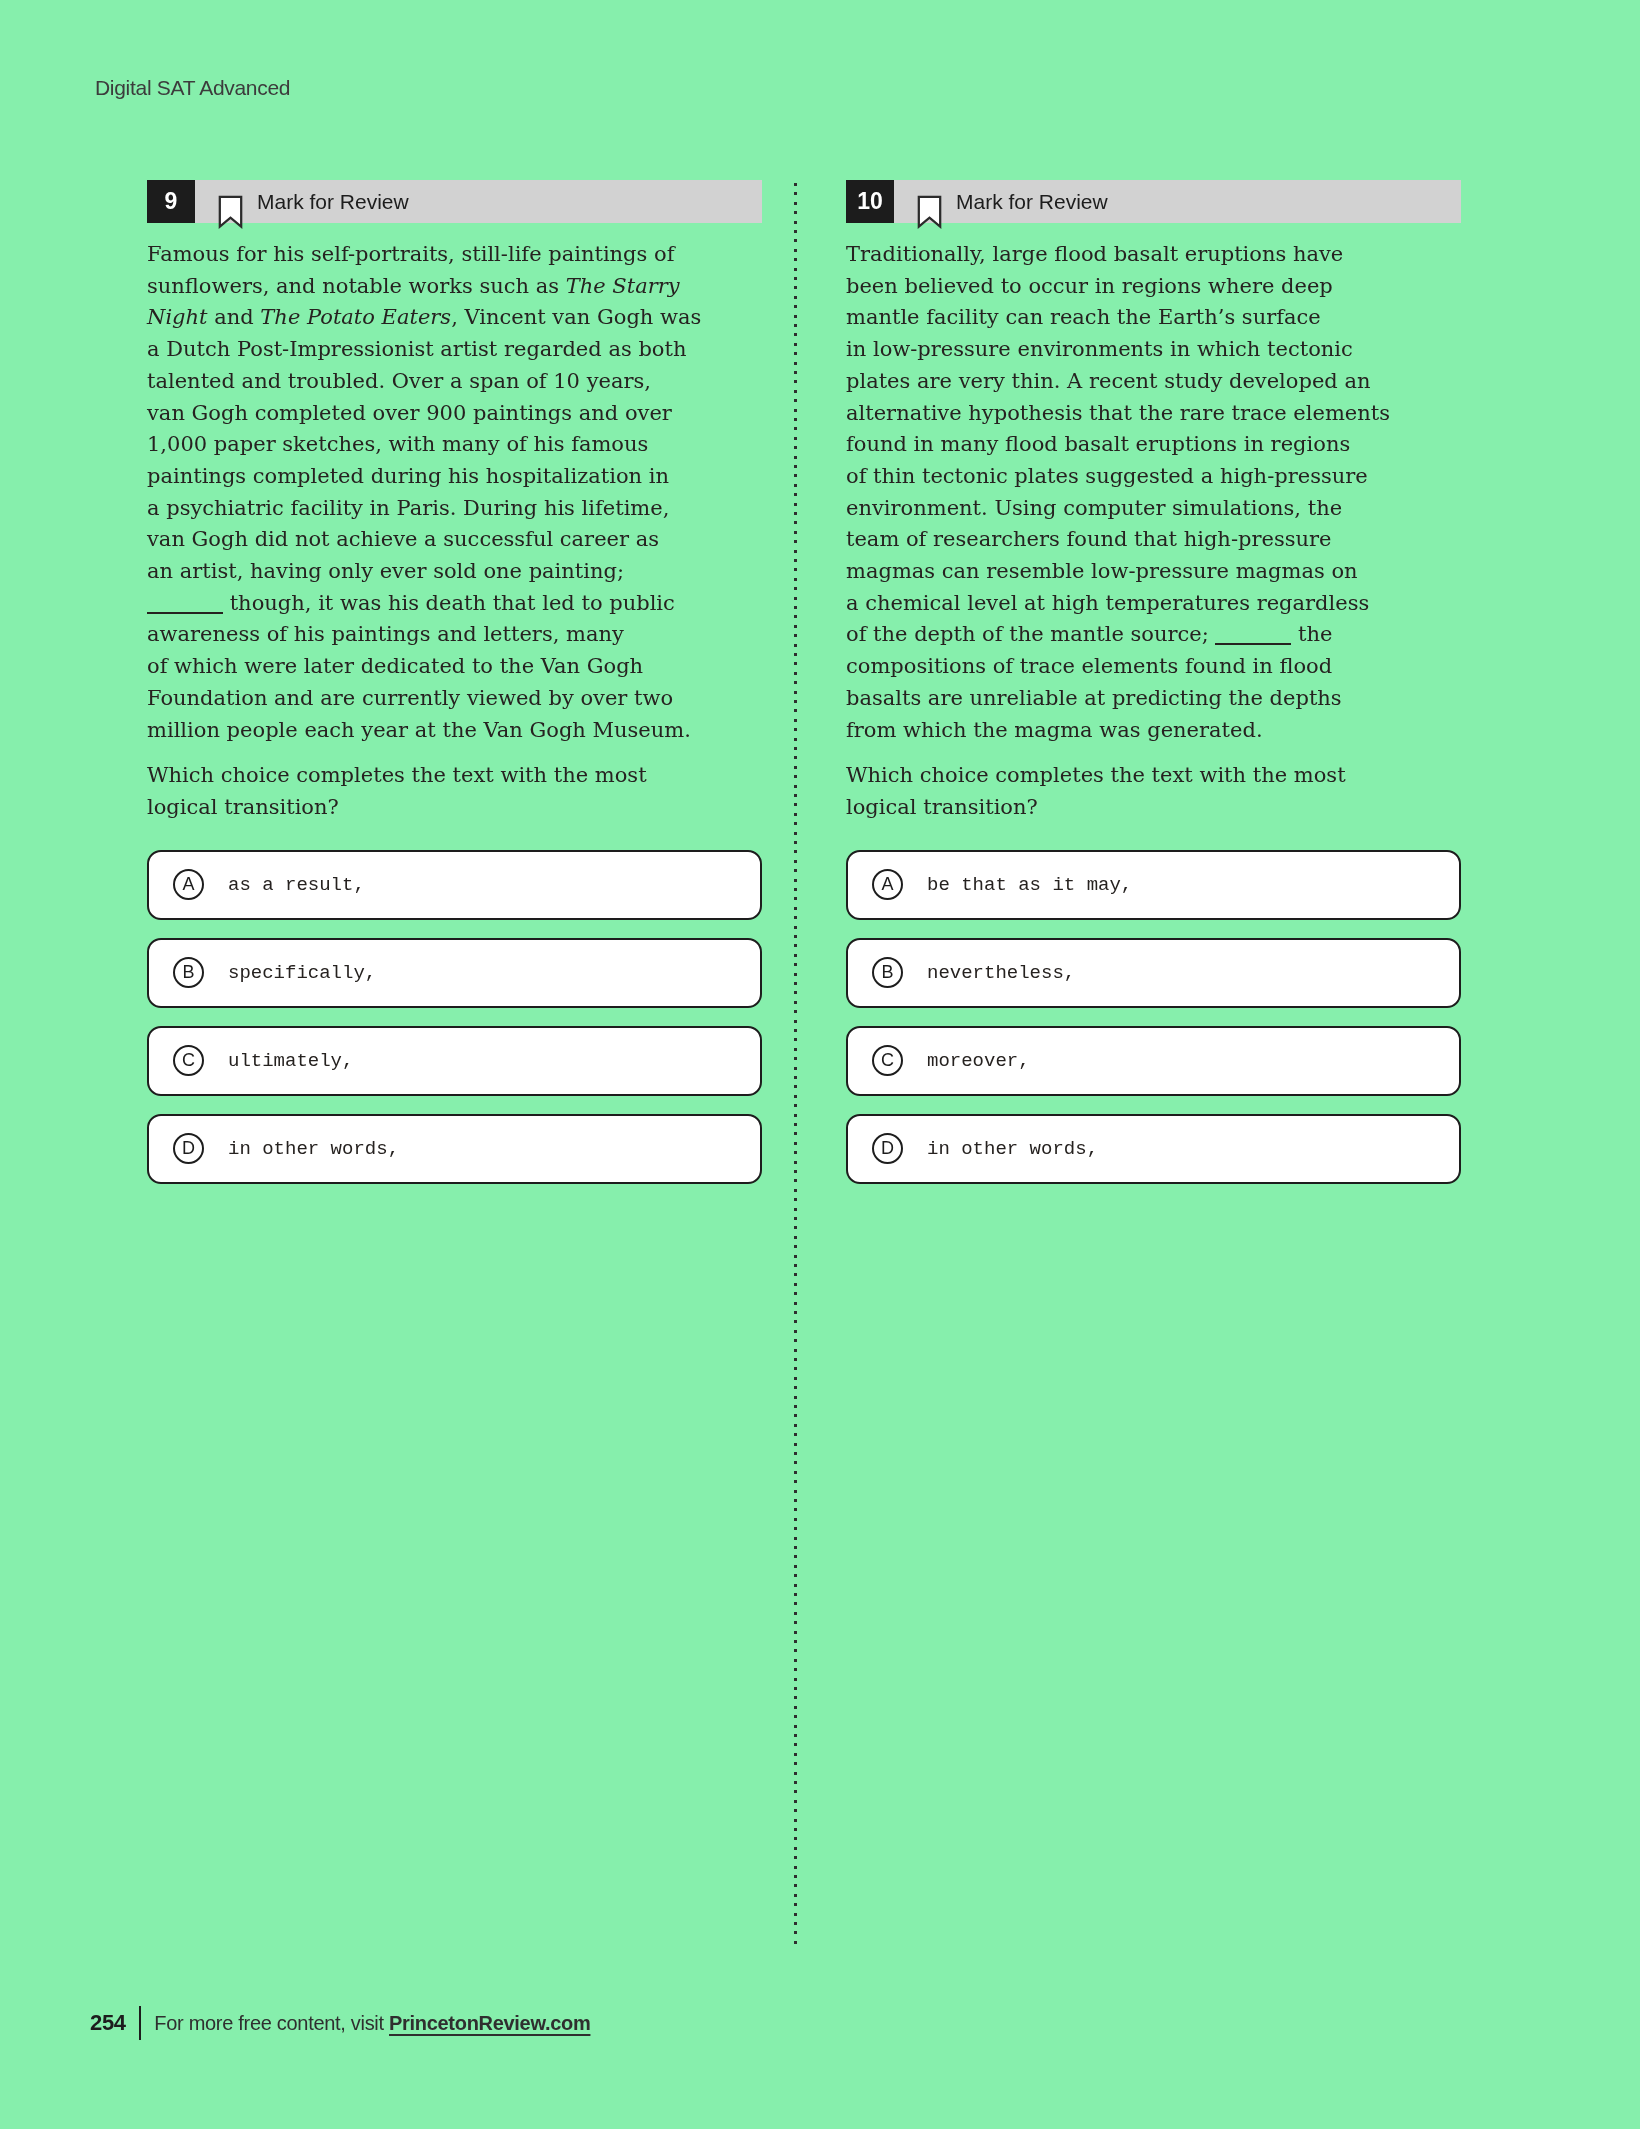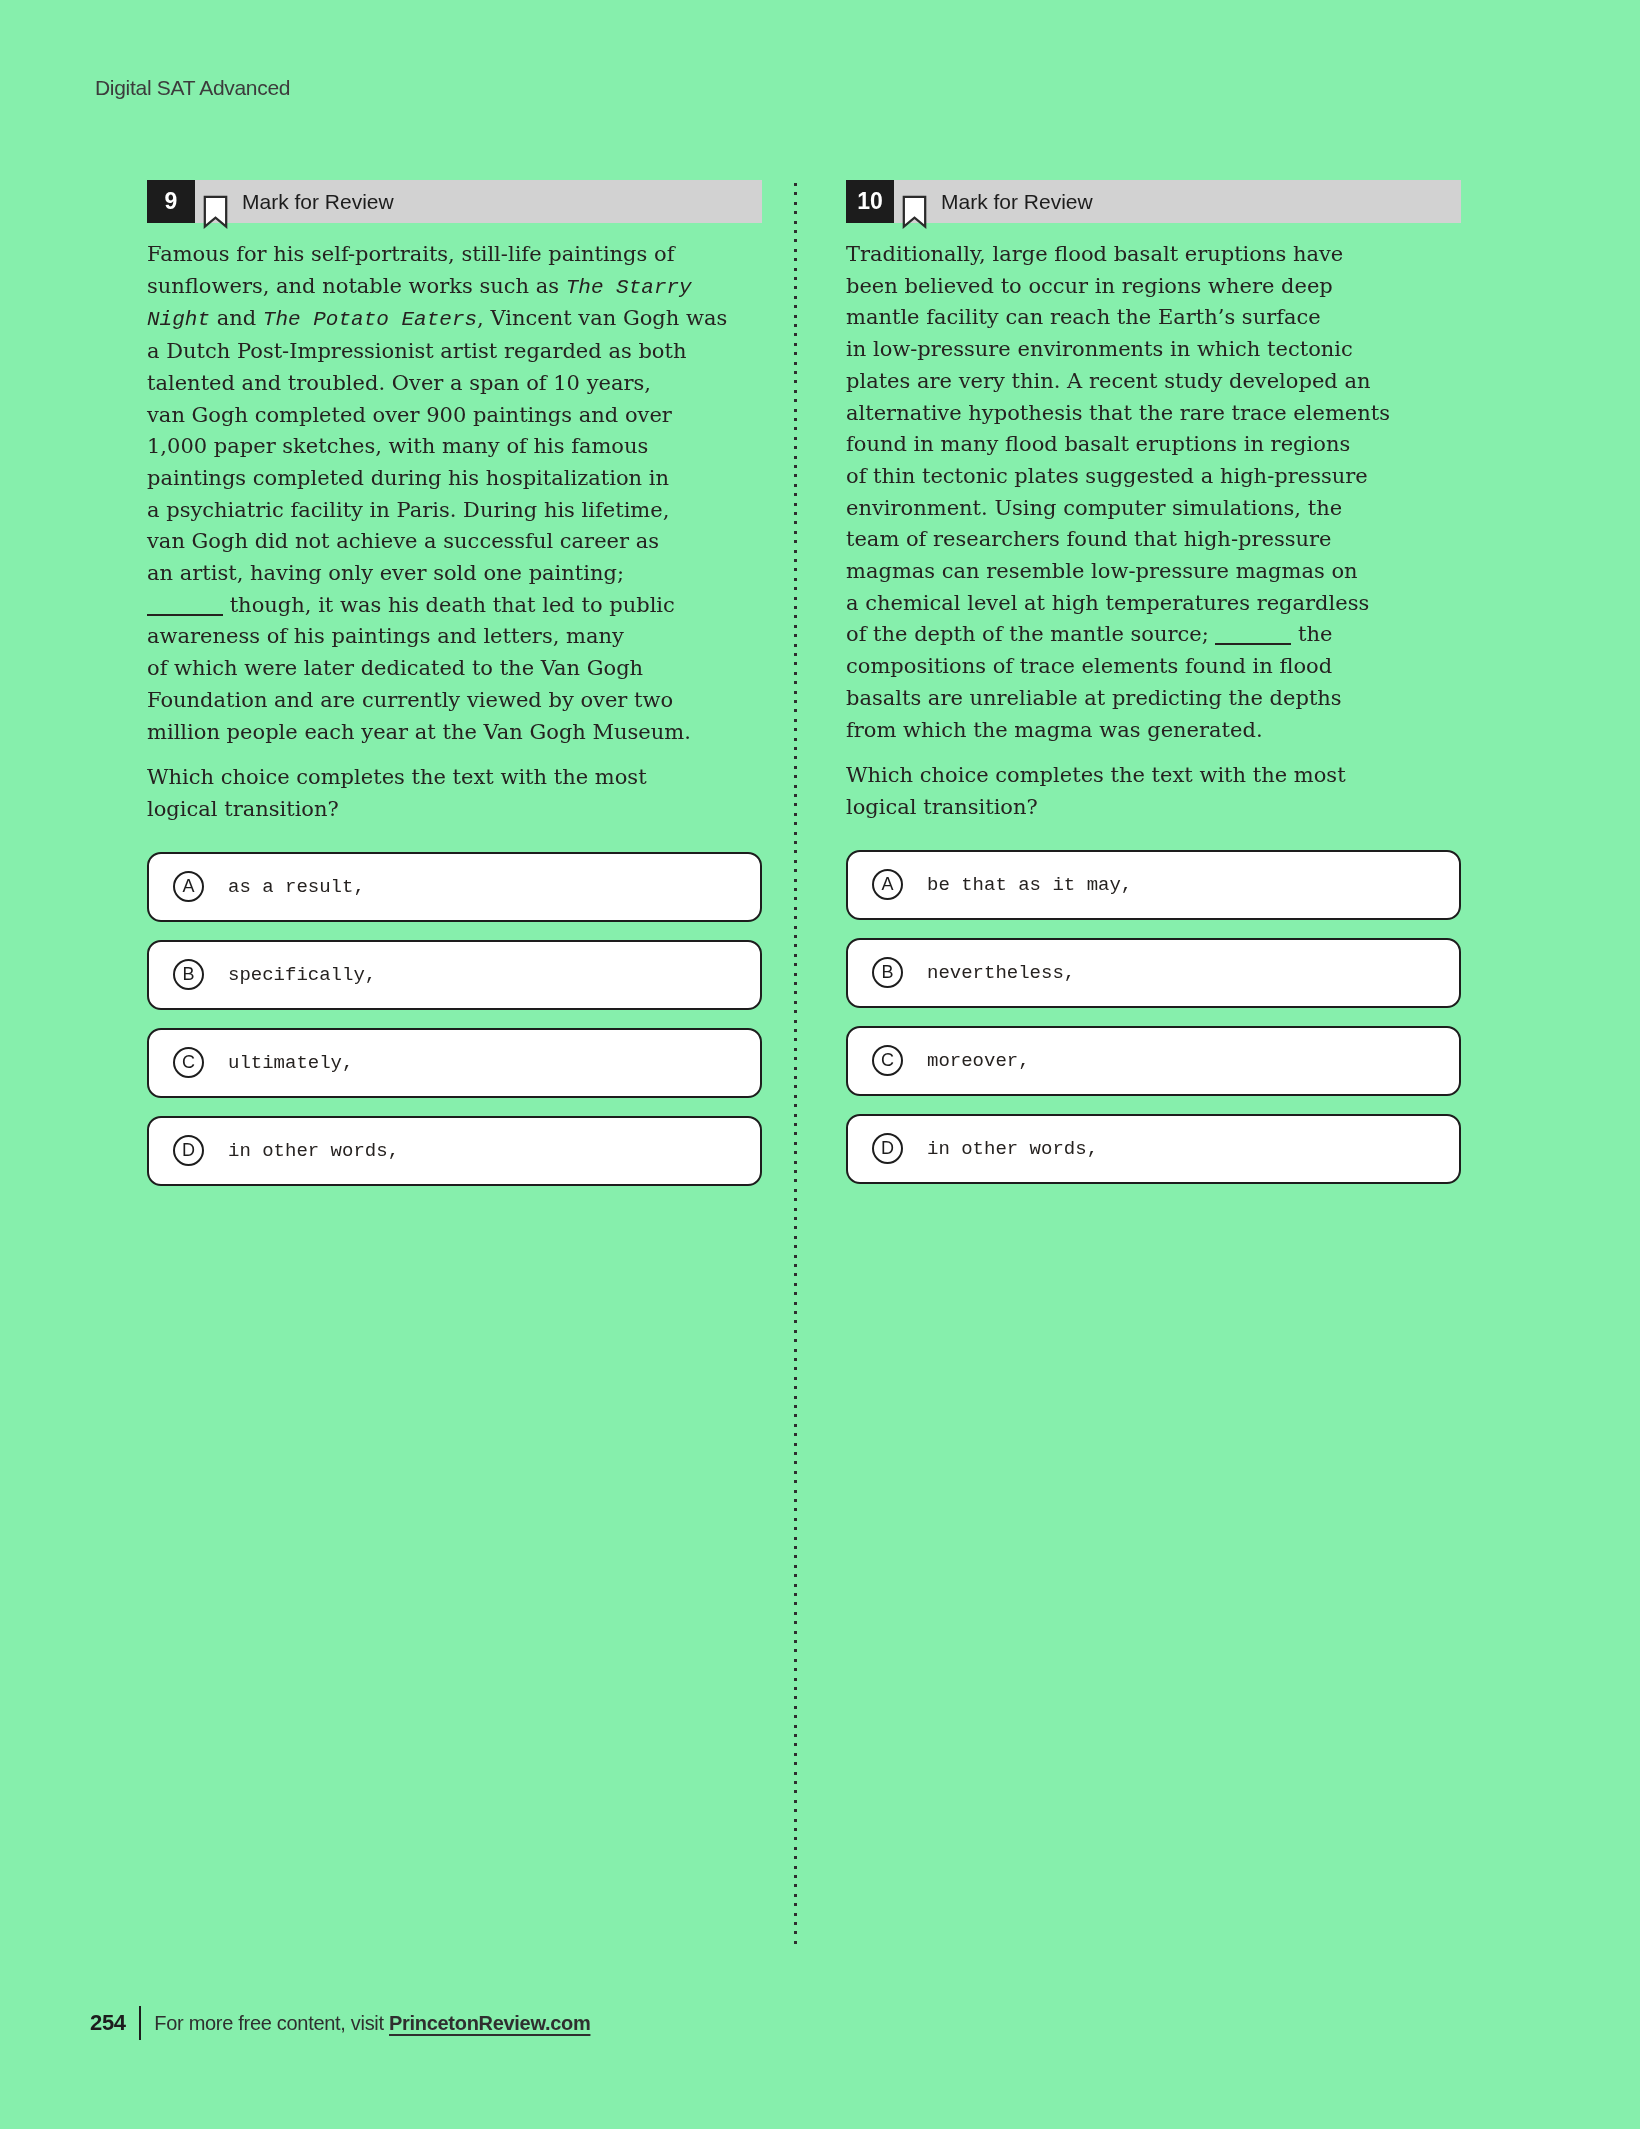--- a/index.html
+++ b/index.html
@@ -31,39 +31,39 @@
     background:var(--bar-gray);
   }
   .q-num{
     flex:0 0 48px;
     display:flex;align-items:center;justify-content:center;
     background:var(--ink);color:#ffffff;
     font:700 23px "Liberation Sans",sans-serif;
   }
   .q-mark{
     display:flex;align-items:center;gap:13px;
-    padding-left:7px;
+    padding-left:22px;
     font:400 21px "Liberation Sans",sans-serif;
     color:#1d1d1d;
     cursor:pointer;
   }
   .bookmark{
     width:27px;height:34px;
     align-self:flex-end;
     margin-bottom:-6px;
   }
   .passage{
     margin-top:16px;
     font-family:"DejaVu Serif",serif;
     font-size:21px;
     line-height:31.7px;
     color:var(--text);
   }
   .passage-line{white-space:nowrap;}
-  .passage-line i{font-style:italic;font-family:Liberation Mono, monospace;}
+  .passage-line i{font-style:italic;}
   .blank{
     display:inline-block;
     width:76px;height:0;
     border-bottom:2.5px solid var(--text);
     vertical-align:-4px;
   }
   .prompt{
     margin-top:14px;
     font-family:"DejaVu Serif",serif;
     font-size:21px;

